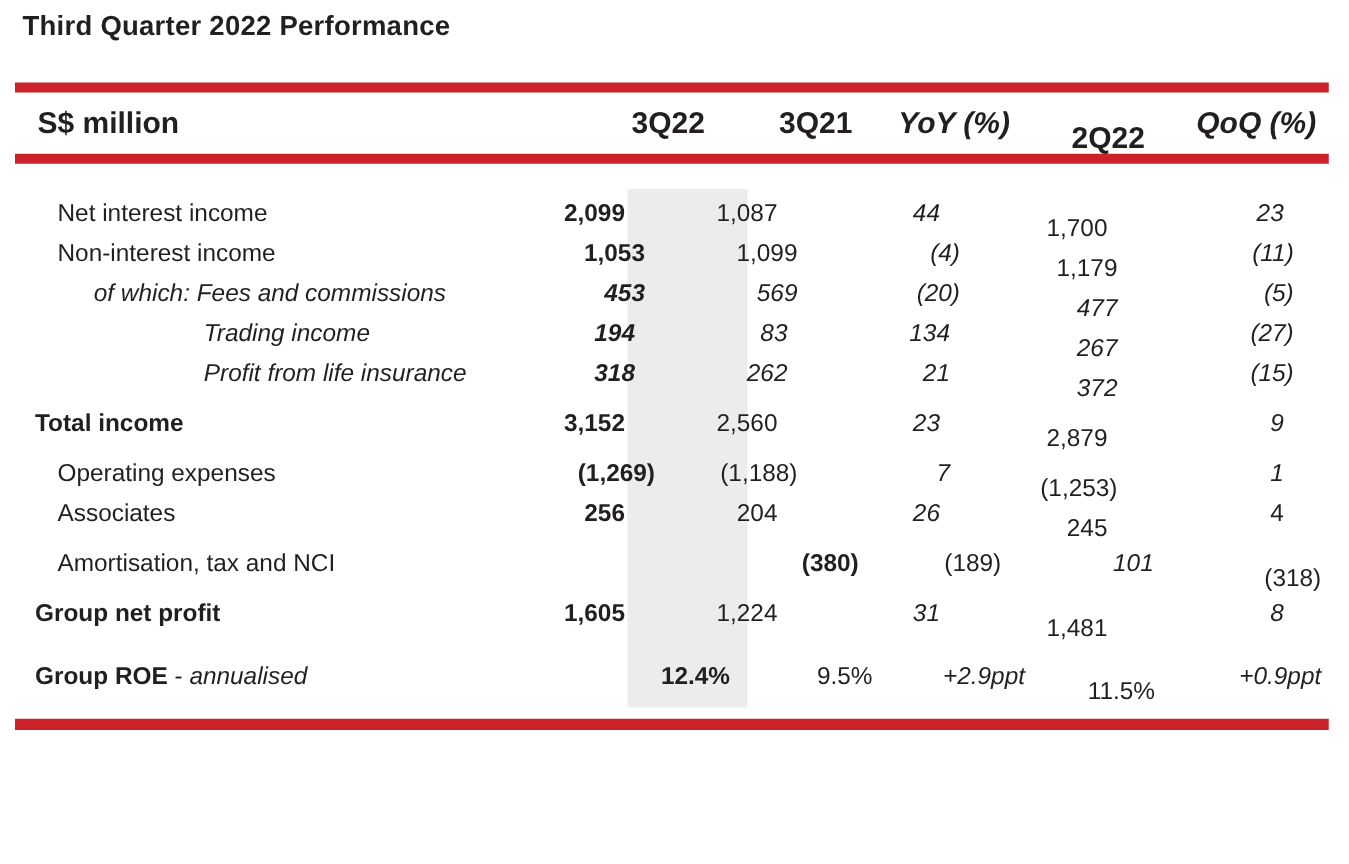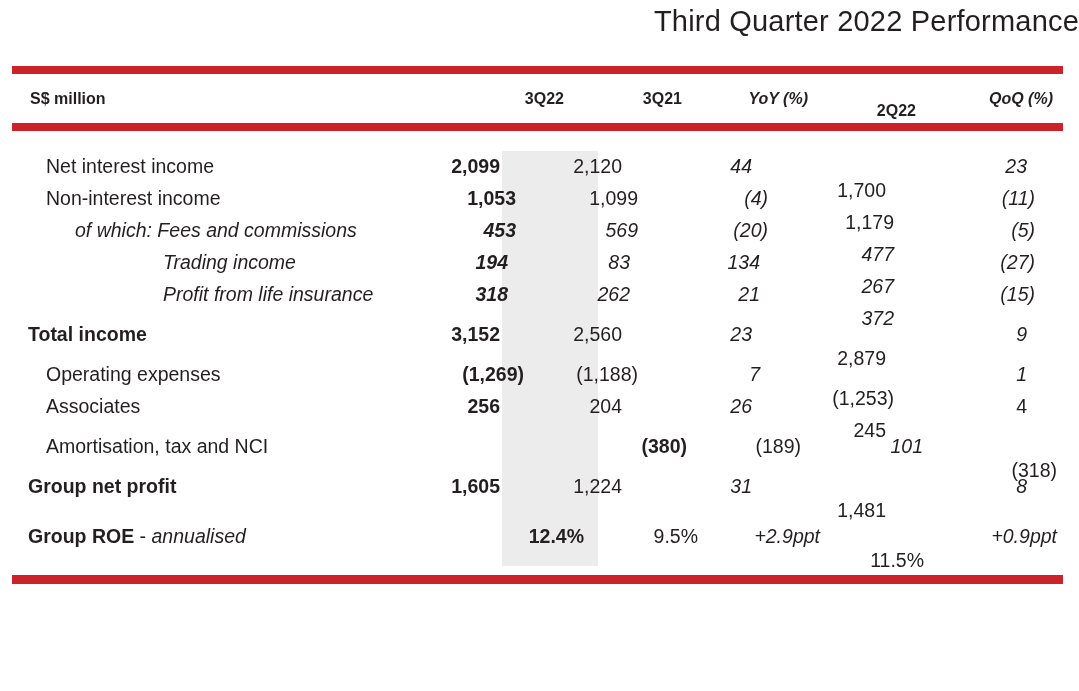--- a/index.html
+++ b/index.html
@@ -7,41 +7,40 @@
     --gray:#ECECEC;
     --ink:#231F20;
   }
   html,body{margin:0;padding:0;background:#ffffff;}
   body{
     width:1079px;height:691px;position:relative;overflow:hidden;
     font-family:"Liberation Sans", sans-serif;color:var(--ink);
     -webkit-font-smoothing:antialiased;
   }
   .page-title{
-    margin:6px 0 0 18px;font-size:29px;font-weight:normal;line-height:30px;
+    margin:6px 0 0 18px;font-size:22px;font-weight:bold;line-height:30px;
     letter-spacing:.2px;
-    text-align:right;
   }
   .table-wrap{margin:30px 0 0 12px;width:1051px;}
   .bar{height:8px;background:var(--red);}
   .bar.bottom{height:9px;}
   .thead{
     display:flex;align-items:center;height:49px;
-    font-size:16px;font-weight:bold;padding-right:6px;
+    font-size:24px;font-weight:bold;padding-right:6px;
   }
   .unit-label{flex:1;padding-left:18px;}
   .hc{text-align:right;padding-right:4px;flex:none;}
   .hc.it{font-style:italic;}
   .tbody{position:relative;padding:24px 0 18px 0;}
   .hl-col{
     position:absolute;left:490px;top:20px;bottom:9px;width:96px;
     background:var(--gray);z-index:0;
   }
   .row{
-    display:flex;align-items:flex-start;height:32px;position:relative;z-index:1;
+    display:flex;align-items:center;height:32px;position:relative;z-index:1;
     font-size:19.5px;padding-right:6px;
   }
   .row .label{flex:1;white-space:nowrap;}
   .cell{flex:none;text-align:right;white-space:nowrap;}
   .c1{width:120px;font-weight:bold;}
   .c2{width:114px;}
   .c3{width:122px;}
   .c4{width:104px;margin-top:24px;}
   .c5{width:133px;}
   .i{font-style:italic;}
@@ -71,21 +70,21 @@
       <div class="hc c4">2Q22</div>
       <div class="hc c5 it">QoQ (%)</div>
     </div>
   <div class="bar"></div>
   <div class="tbody">
     <div class="hl-col"></div>
 
   <div class="row">
         <div class="label" style="padding-left: 34px;"><span class="">Net interest income</span></div>
         <div class="cell c1 m-num">2,099</div>
-        <div class="cell c2 m-num">2,120</div>
+        <div class="cell c2 m-num">1,087</div>
         <div class="cell c3 p-num i">44</div>
         <div class="cell c4 m-num">1,700</div>
         <div class="cell c5 p-num i">23</div>
       </div>
       <div class="row">
         <div class="label" style="padding-left: 34px;"><span class="">Non-interest income</span></div>
         <div class="cell c1 m-num">1,053</div>
         <div class="cell c2 m-num">1,099</div>
         <div class="cell c3 p-paren i">(4)</div>
         <div class="cell c4 m-num">1,179</div>

